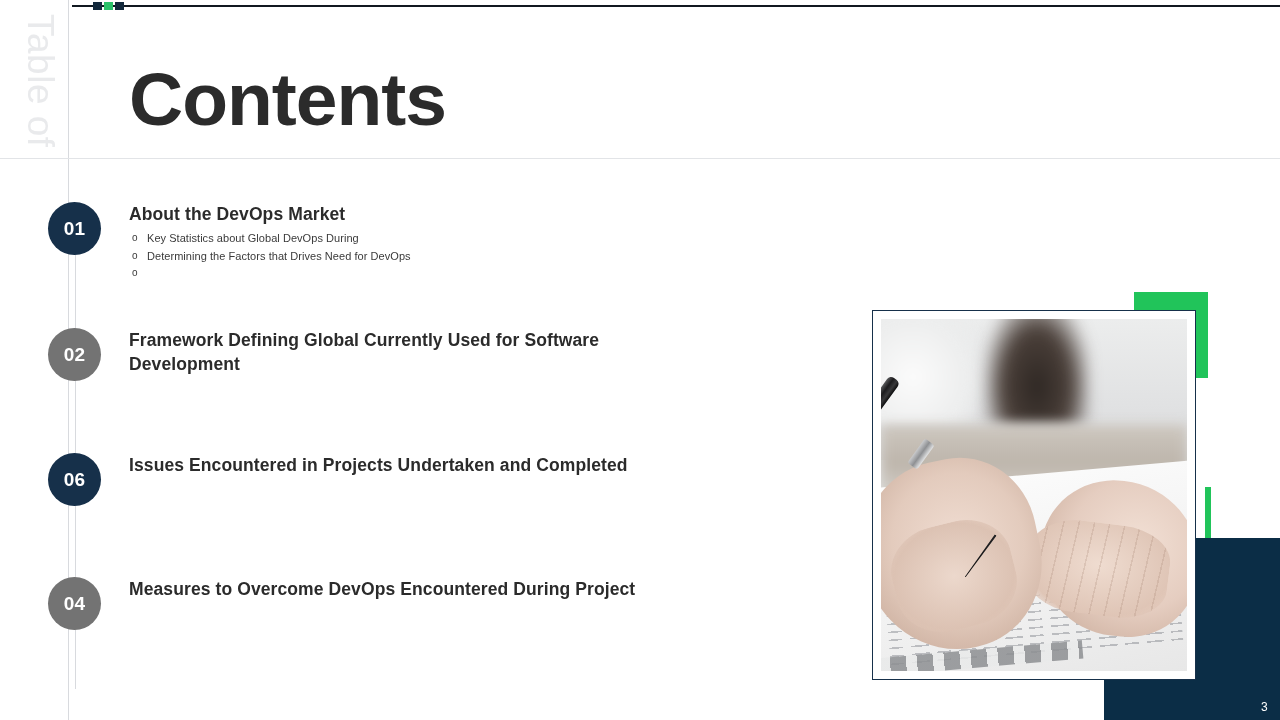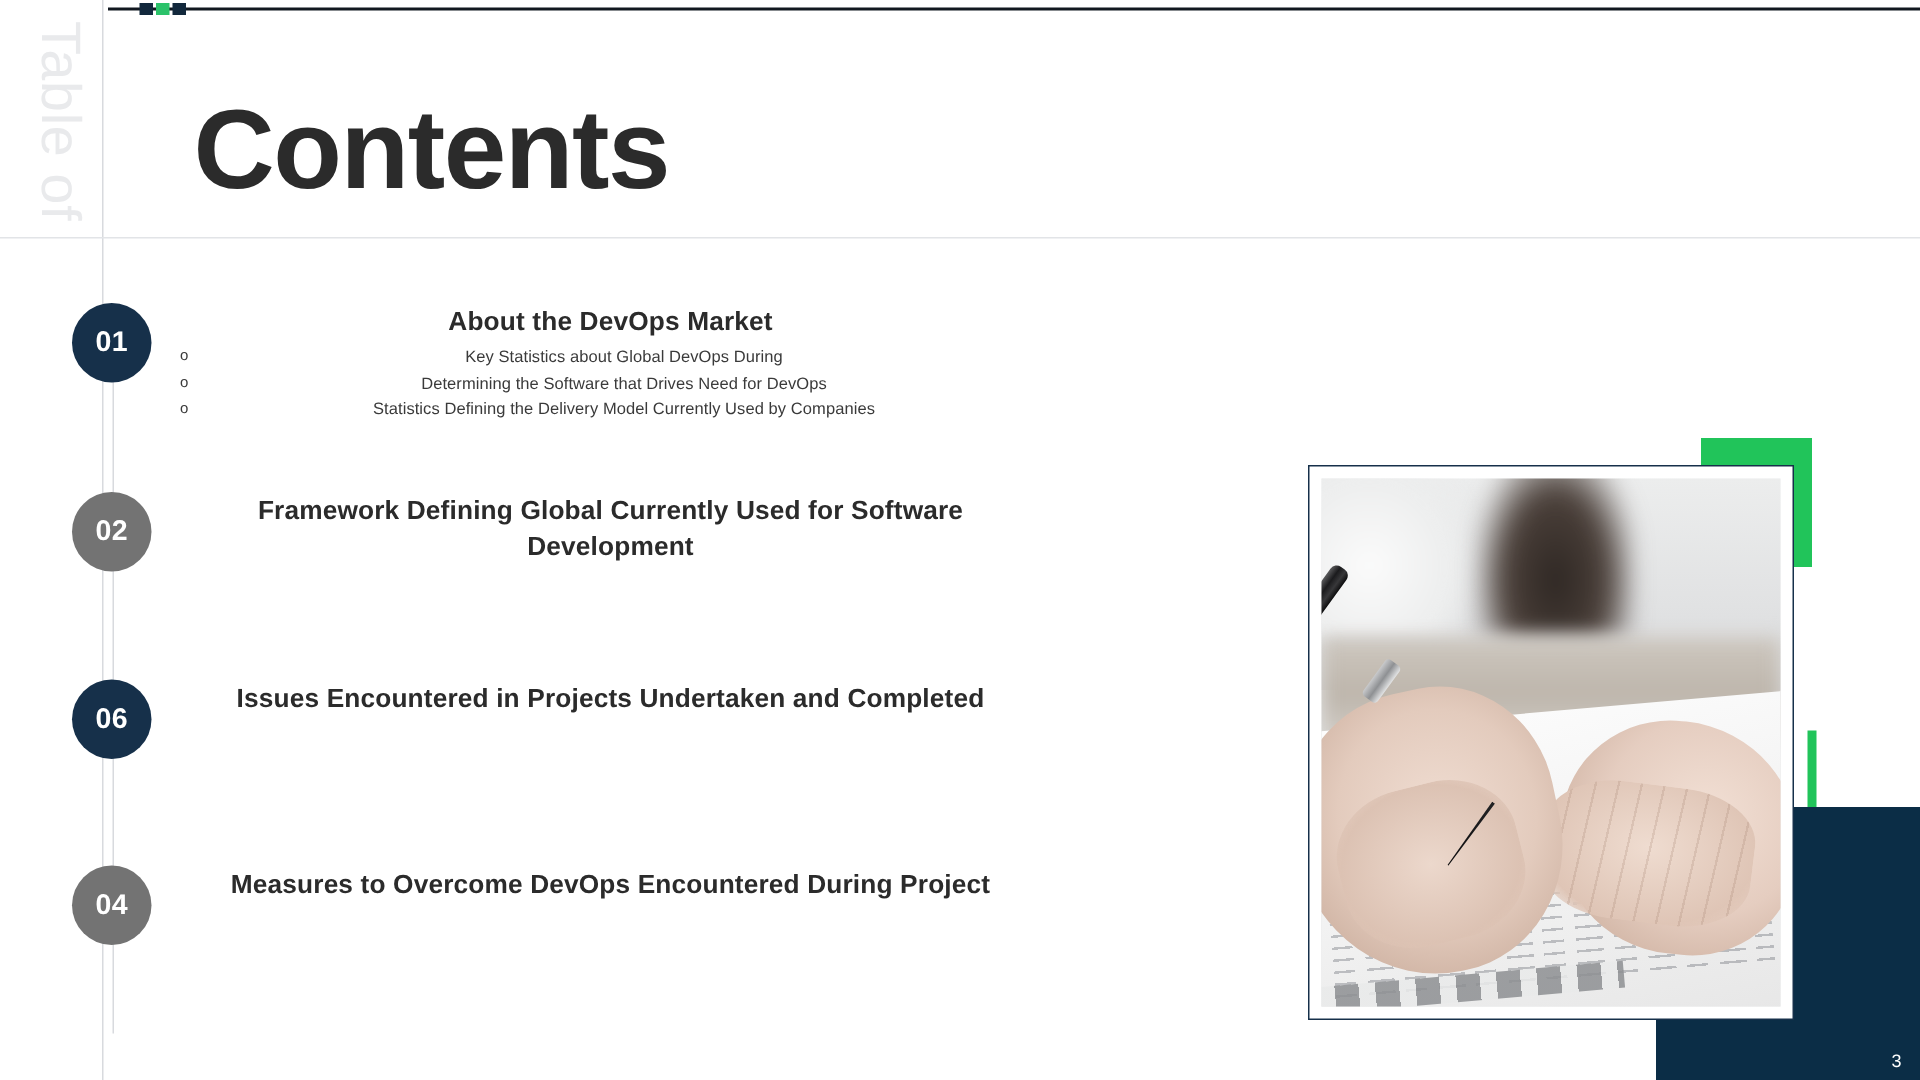--- a/index.html
+++ b/index.html
@@ -73,21 +73,21 @@
   .badge{
     position:absolute; left:48px; top:0px;
     width:53px; height:53px; border-radius:50%;
     display:flex; align-items:center; justify-content:center;
     color:#ffffff; font-size:19px; font-weight:700;
     letter-spacing:0.3px;
   }
   .badge.navy { background:#16304a; }
   .badge.green{ background:#737373; }
 
-  .item-body{ position:absolute; left:117px; top:0px; width:580px;text-align:center; }
+  .item-body{ position:absolute; left:129px; top:0px; width:580px; }
   .item-title{
     font-size:17.5px; font-weight:700; color:#2b2b2b;
     line-height:1.38; letter-spacing:0.1px;
   }
   .subs{ list-style:none; margin-top:4px; }
   .sub{
     font-size:11px; color:#3a3a3a; line-height:1.58;
     position:relative; padding-left:18px; letter-spacing:0.05px;
   }
   .sub .sub-dot{
@@ -245,25 +245,24 @@
     <div class="badge navy">01</div>
     <div class="item-body">
       <div class="item-title">About the DevOps Market</div>
       <ul class="subs">
         <li class="sub">
           <span class="sub-dot">o</span>
           <span>Key Statistics about Global DevOps During</span>
         </li>
         <li class="sub">
           <span class="sub-dot">o</span>
-          <span>Determining the Software that Drives Need for DevOps</span>
+          <span>Determining the Factors that Drives Need for DevOps</span>
         </li>
         <li class="sub">
           <span class="sub-dot">o</span>
-          <span>Statistics Defining the Delivery Model Currently Used by Companies</span>
         </li>
       </ul>
     </div>
   </div>
 
   <div class="toc-item" data-idx="1">
     <div class="connector c1"></div>
     <div class="badge green">02</div>
     <div class="item-body">
       <div class="item-title">Framework Defining Global Currently Used for Software Development</div>

